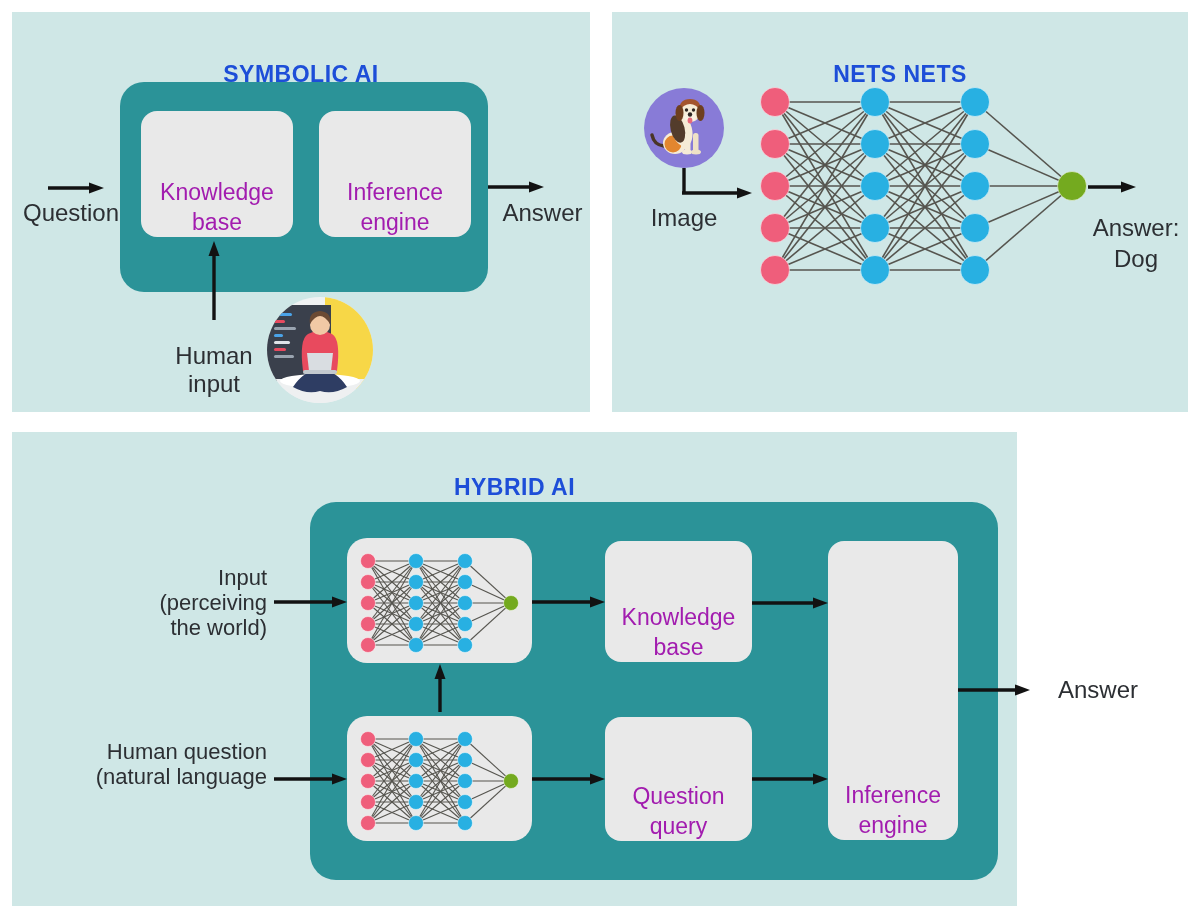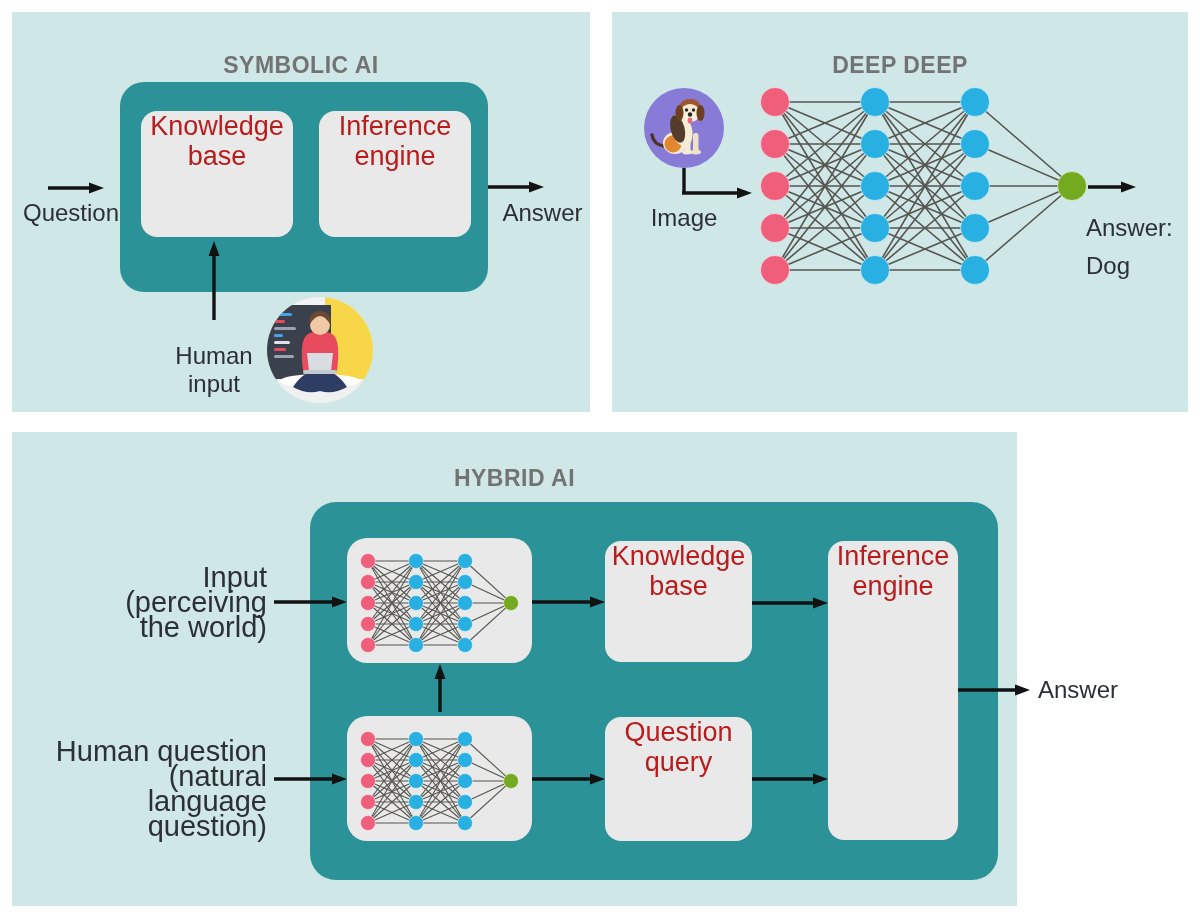--- a/index.html
+++ b/index.html
@@ -3,33 +3,33 @@
 <meta charset="utf-8">
 <style>
   html,body{margin:0;padding:0;background:#ffffff;}
   .page{
     position:relative;width:1200px;height:918px;background:#ffffff;
     font-family:"Liberation Sans",sans-serif;overflow:hidden;
   }
   .panel{position:absolute;background:var(--panel-bg);}
   .panel-title{
     position:absolute;left:0;right:0;text-align:center;
-    font-size:23px;font-weight:700;letter-spacing:.5px;color:#737373;margin:7px;
+    font-size:23px;font-weight:700;letter-spacing:.5px;color:#1d4ed8;margin:16px;
   }
   .teal-rect{position:absolute;background:var(--container);}
   .gbox{
     position:absolute;background:var(--box-bg);border-radius:16px;
-    display:flex;align-items:flex-start;justify-content:center;text-align:center;
-    color:#b91c1c;font-size:27px;line-height:30px;
+    display:flex;align-items:flex-end;justify-content:center;text-align:center;
+    color:#a21caf;font-size:23px;line-height:30px;
   }
   .lbl{position:absolute;color:var(--text);}
   .lbl.c{text-align:center;}
   .lbl.r{text-align:right;}
-  .big{font-size:24px;line-height:28px;}
-  .mid{font-size:29px;line-height:25px;}
+  .big{font-size:24px;line-height:28px;text-align:center;}
+  .mid{font-size:22px;line-height:25px;}
   svg.overlay{position:absolute;left:0;top:0;overflow:visible;}
   .nnbox{border-radius:20px;}
 </style>
 </head>
 <body>
 
 <div class="page">
 
   <section class="panel" style="left:12px;top:12px;width:578px;height:400px;">
     <h2 class="panel-title" style="top:33px;">SYMBOLIC AI</h2>
@@ -89,21 +89,21 @@
           <circle cx="53" cy="28" r="10" fill="#f1c9a5"></circle>
           <path d="M43,27 Q41,15 53,14 Q65,15 63,27 Q58,19 53,19 Q48,19 43,27 Z" fill="#6b4a33"></path>
           <path d="M40,56 L66,56 L64,74 L42,74 Z" fill="#d9dde1"></path>
           <rect x="36" y="73" width="34" height="4" rx="2" fill="#c3c9cf"></rect>
         </g>
       </g>
     </svg>
   </section>
 
   <section class="panel" style="left:612px;top:12px;width:576px;height:400px;">
-    <h2 class="panel-title" style="top:33px;">DEEP DEEP</h2>
+    <h2 class="panel-title" style="top:33px;">NETS NETS</h2>
 
     <svg class="overlay" style="left:32px;top:76px;" width="80" height="80" viewBox="0 0 80 80">
       <circle cx="40" cy="40" r="40" fill="var(--image-circle)"></circle>
       <g>
         <path d="M20,58 Q10,57 8,47" stroke="#4a3527" stroke-width="3.5" fill="none" stroke-linecap="round"></path>
         <ellipse cx="31" cy="55" rx="12" ry="11" fill="#f6ecd6"></ellipse>
         <ellipse cx="29" cy="56" rx="8.5" ry="8.5" fill="#e2862f"></ellipse>
         <g transform="rotate(-14 38 42)">
           <ellipse cx="38" cy="42" rx="10" ry="17" fill="#f6ecd6"></ellipse>
           <ellipse cx="34" cy="40" rx="7" ry="14" fill="#533c2b"></ellipse>
@@ -209,21 +209,21 @@
           <polygon points="140,181 125,175.5 125,186.5" fill="#121212"></polygon>
         </g>
       <g>
           <line x1="476" y1="175" x2="511" y2="175" stroke="#121212" stroke-width="3.4"></line>
           <polygon points="524,175 509,169.5 509,180.5" fill="#121212"></polygon>
         </g>
     </svg>
 
     <div class="lbl big" style="left:474px;top:202px;width:100px;">
       <span style="display:block">Answer:</span>
-      <span style="display:block;margin-top:10px">Dog</span>
+      <span style="display:block;margin-top:3px">Dog</span>
     </div>
   </section>
 
   <section class="panel" style="left:12px;top:432px;width:1005px;height:474px;">
     <h2 class="panel-title" style="top:26px;">HYBRID AI</h2>
 
     <div class="teal-rect" style="left:298px;top:70px;width:688px;height:378px;border-radius:26px;"></div>
 
     <div class="gbox nnbox" style="left:335px;top:106px;width:185px;height:125px;">
       <svg width="185" height="125">
@@ -387,21 +387,20 @@
     </div>
 
     <div class="lbl r mid" style="left:60px;top:133px;width:195px;">
       <span style="display:block">Input</span>
       <span style="display:block">(perceiving</span>
       <span style="display:block">the world)</span>
     </div>
     <div class="lbl r mid" style="left:40px;top:307px;width:215px;">
       <span style="display:block">Human question</span>
       <span style="display:block">(natural language</span>
-      <span style="display:block">question)</span>
     </div>
     <div class="lbl big" style="left:1026px;top:244px;width:120px;">Answer</div>
 
     <svg class="overlay" width="1176" height="474">
       <g>
           <line x1="262" y1="170" x2="322" y2="170" stroke="#121212" stroke-width="3.4"></line>
           <polygon points="335,170 320,164.5 320,175.5" fill="#121212"></polygon>
         </g>
       <g>
           <line x1="262" y1="347" x2="322" y2="347" stroke="#121212" stroke-width="3.4"></line>

